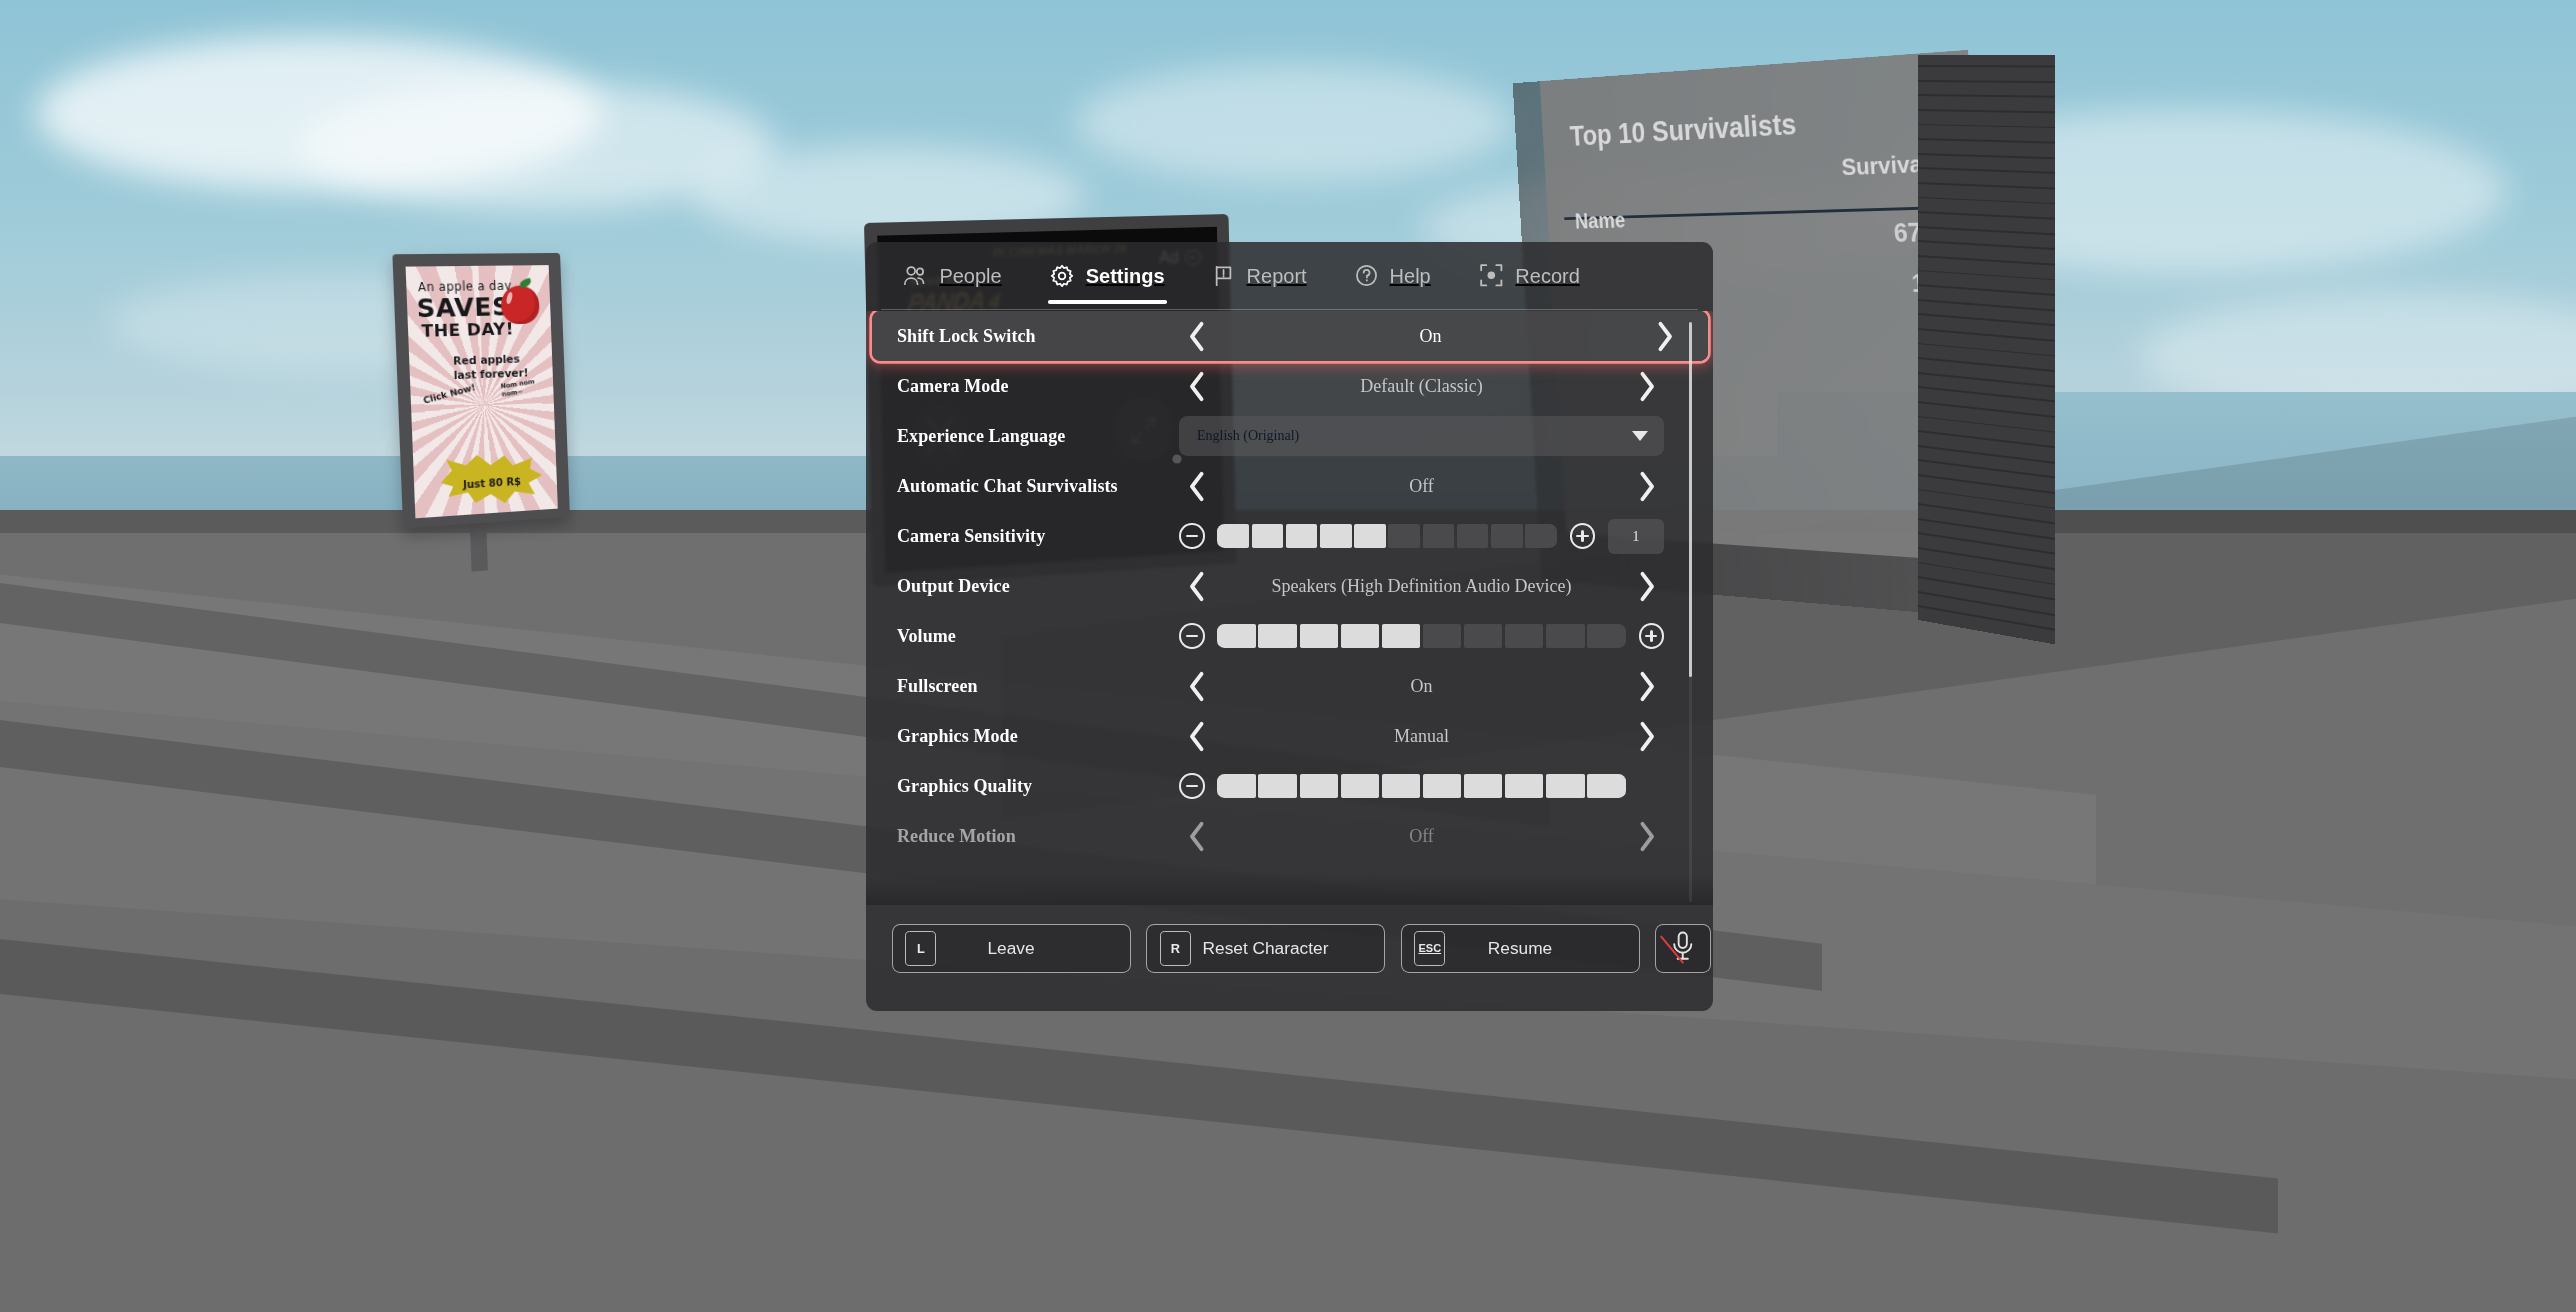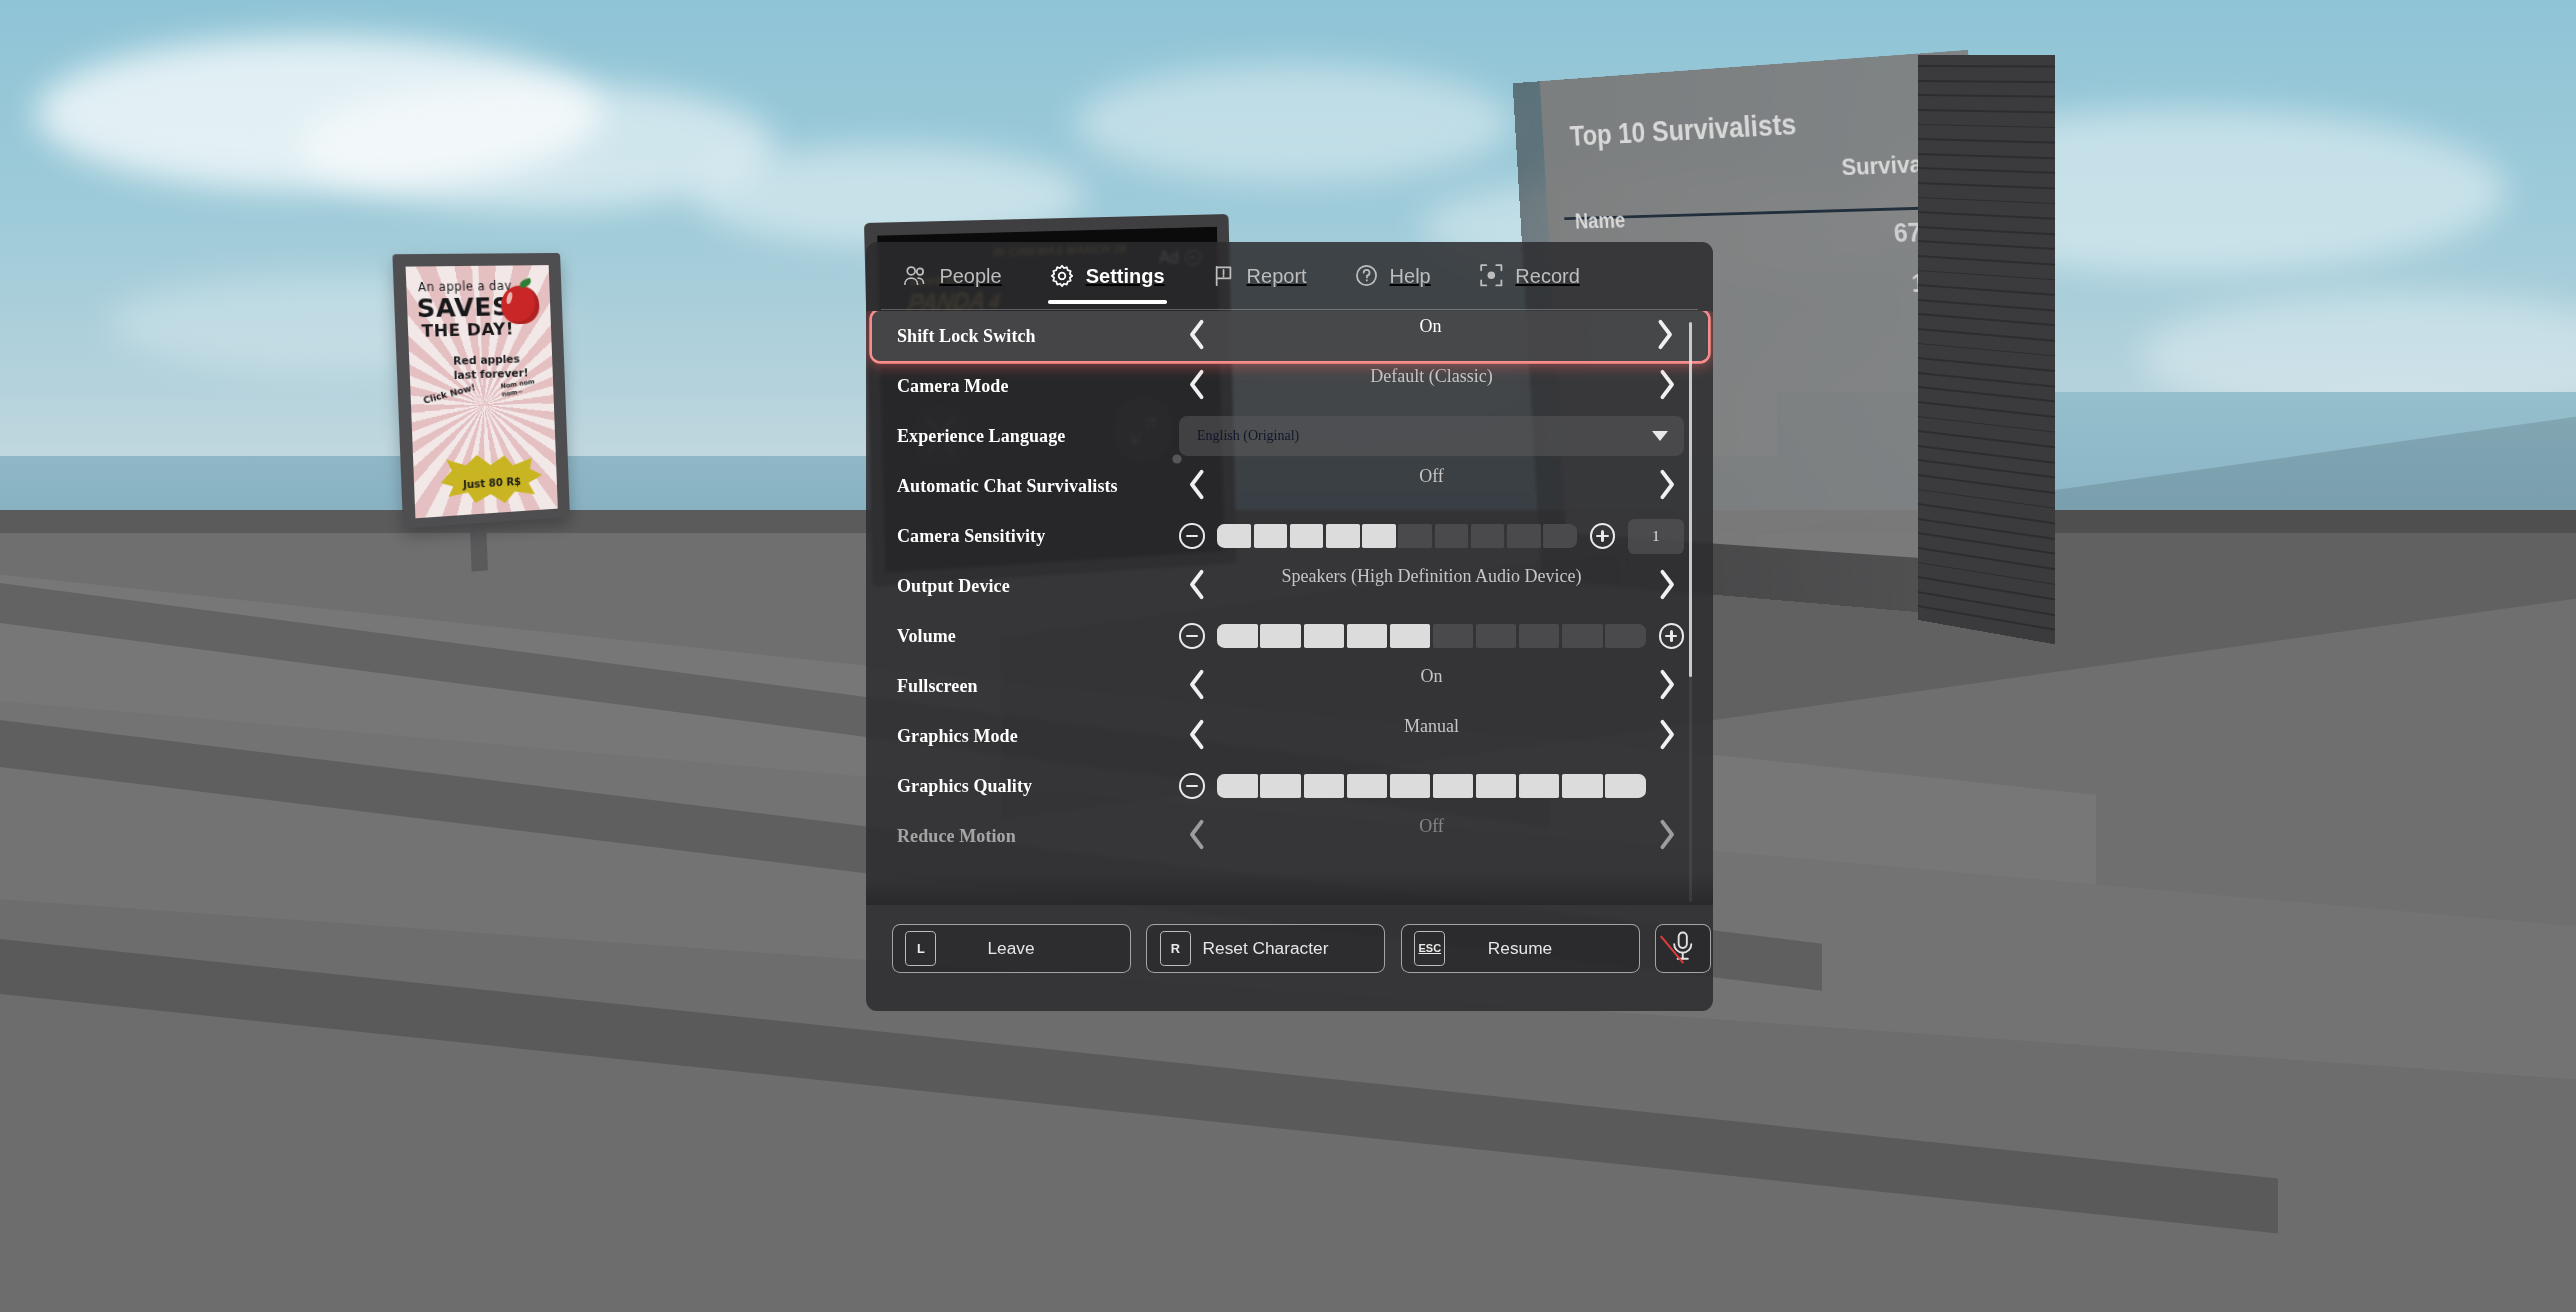--- a/index.html
+++ b/index.html
@@ -310,30 +310,30 @@
     position: absolute; left: 0; right: 0; top: 69px; bottom: 106px;
     overflow: hidden;
     font-family: Liberation Serif, serif;
   }
   #rows-list { position: absolute; left: 0; right: 0; top: 0; }
 
   .srow {
     position: relative;
     height: 50px;
     display: flex; align-items: center;
-    padding: 0 29px 0 31px;
+    padding: 0 49px 0 31px;
   }
   .srow .row-label {
     width: 282px; flex: 0 0 282px;
     color: #ffffff; font-size: 18px; font-weight: bold;
     letter-spacing: 0.1px;
   }
   .srow .row-control {
     flex: 1 1 auto; height: 40px;
-    display: flex; justify-content: space-between;
+    display: flex; align-items: center; justify-content: space-between;
     position: relative;
   }
   .chev {
     width: 35px; height: 36px; flex: 0 0 35px;
     display: flex; align-items: center; justify-content: center; cursor: pointer;
   }
   .chev svg { display:block; }
   .row-value {
     flex: 1 1 auto; text-align: center;
     color: #c6c6c6; font-size: 18px;

